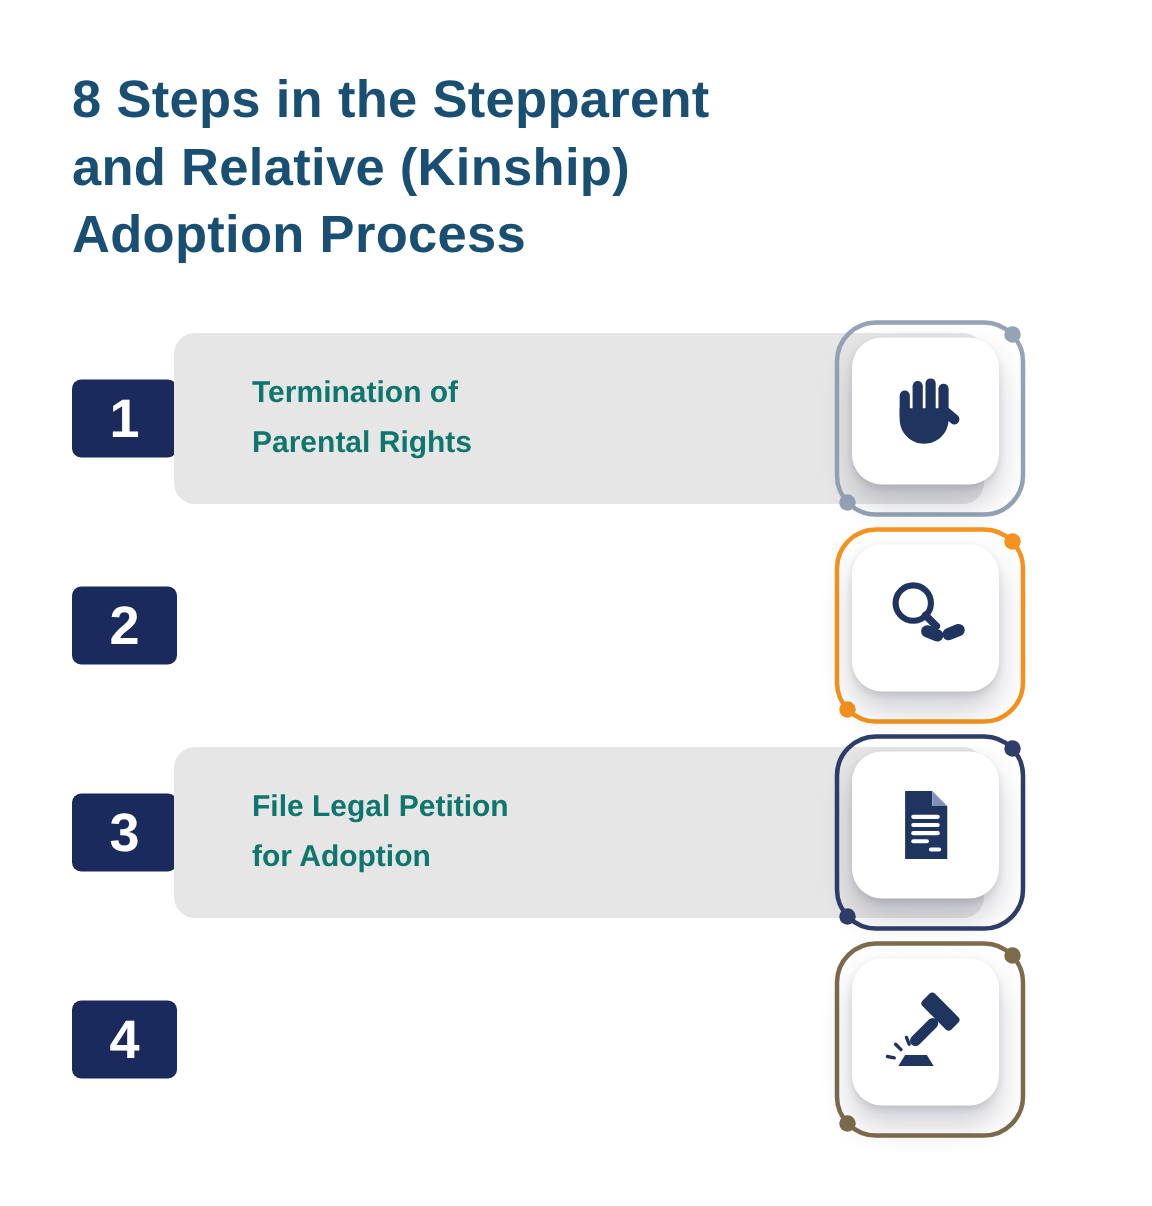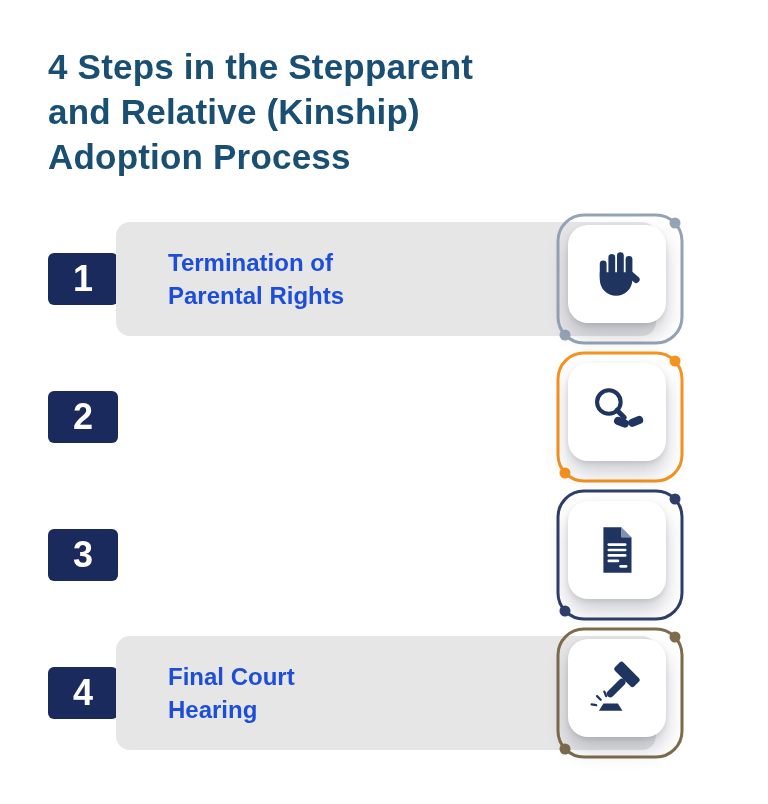--- a/index.html
+++ b/index.html
@@ -30,22 +30,22 @@
     font-size:36px; font-weight:700;
   }
   .bar {
     position:absolute; left:116px; top:0;
     width:540px; height:100%;
     background:#e6e6e7;
     border-radius:14px;
   }
   .step-label {
     position:absolute; left:52px; top:50%; transform:translateY(-50%);
-    font-size:24px; line-height:33px; font-weight:700;
-    color:#1d4ed8;
+    font-size:20px; line-height:33px; font-weight:700;
+    color:#0f766e;
     white-space:pre-line;
   }
   .icon-area {
     position:absolute; left:550px; top:50%; transform:translateY(-50%);
     width:140px; height:140px;
   }
   .outline { position:absolute; left:0; top:0; }
   .card {
     position:absolute; left:18px; top:16px;
     width:98px; height:98px;
@@ -54,21 +54,21 @@
     box-shadow:0 12px 20px rgba(55,60,85,.25), 0 2px 5px rgba(0,0,0,.10);
     display:flex; align-items:center; justify-content:center;
   }
   .icon { width:58px; height:58px; color:#1f3560; }
 </style>
 </head>
 <body>
 
 <div class="canvas">
 
-  <div class="title">4 Steps in the Stepparent
+  <div class="title">8 Steps in the Stepparent
 and Relative (Kinship)
 Adoption Process</div>
 
   <div class="rows">
 
     <div class="row">
       <div class="badge">1</div>
       <div class="bar">
         <div class="step-label">Termination of
 Parental Rights</div>
@@ -110,20 +110,24 @@
               <rect x="-17" y="-4" width="17" height="9" rx="4.5" transform="translate(45 46) rotate(22)"></rect>
               <rect x="0" y="-5" width="17" height="9" rx="4.5" transform="translate(45 46) rotate(-22)"></rect>
             </g>
           </svg>
         </div>
       </div>
     </div>
 
     <div class="row">
       <div class="badge">3</div>
+      <div class="bar">
+        <div class="step-label">File Legal Petition
+for Adoption</div>
+      </div>
       <div class="icon-area">
         <svg class="outline" width="140" height="140" viewBox="0 0 140 140">
           <rect x="8" y="6" width="124" height="128" rx="26" fill="none" stroke-width="3" stroke="#2e3e69"></rect>
           <circle cx="15" cy="126" r="5.5" fill="#2e3e69"></circle>
           <circle cx="125" cy="14" r="5.5" fill="#2e3e69"></circle>
         </svg>
         <div class="card">
           <svg class="icon" viewBox="0 0 64 64">
             <path fill="currentColor" d="M17 7 h20 v11 h11 v39 h-31 z"></path>
             <path fill="#8091b8" d="M37 7 l11 11 h-11 z"></path>
@@ -134,24 +138,20 @@
               <path d="M23 44 H33"></path>
               <path d="M36 50 H42"></path>
             </g>
           </svg>
         </div>
       </div>
     </div>
 
     <div class="row">
       <div class="badge">4</div>
-      <div class="bar">
-        <div class="step-label">Final Court
-Hearing</div>
-      </div>
       <div class="icon-area">
         <svg class="outline" width="140" height="140" viewBox="0 0 140 140">
           <rect x="8" y="6" width="124" height="128" rx="26" fill="none" stroke-width="3" stroke="#7d6b4c"></rect>
           <circle cx="15" cy="126" r="5.5" fill="#7d6b4c"></circle>
           <circle cx="125" cy="14" r="5.5" fill="#7d6b4c"></circle>
         </svg>
         <div class="card">
           <svg class="icon" viewBox="0 0 64 64">
             <g fill="currentColor">
               <rect x="28" y="10.5" width="30" height="13" rx="3" transform="rotate(45 43 17)"></rect>

